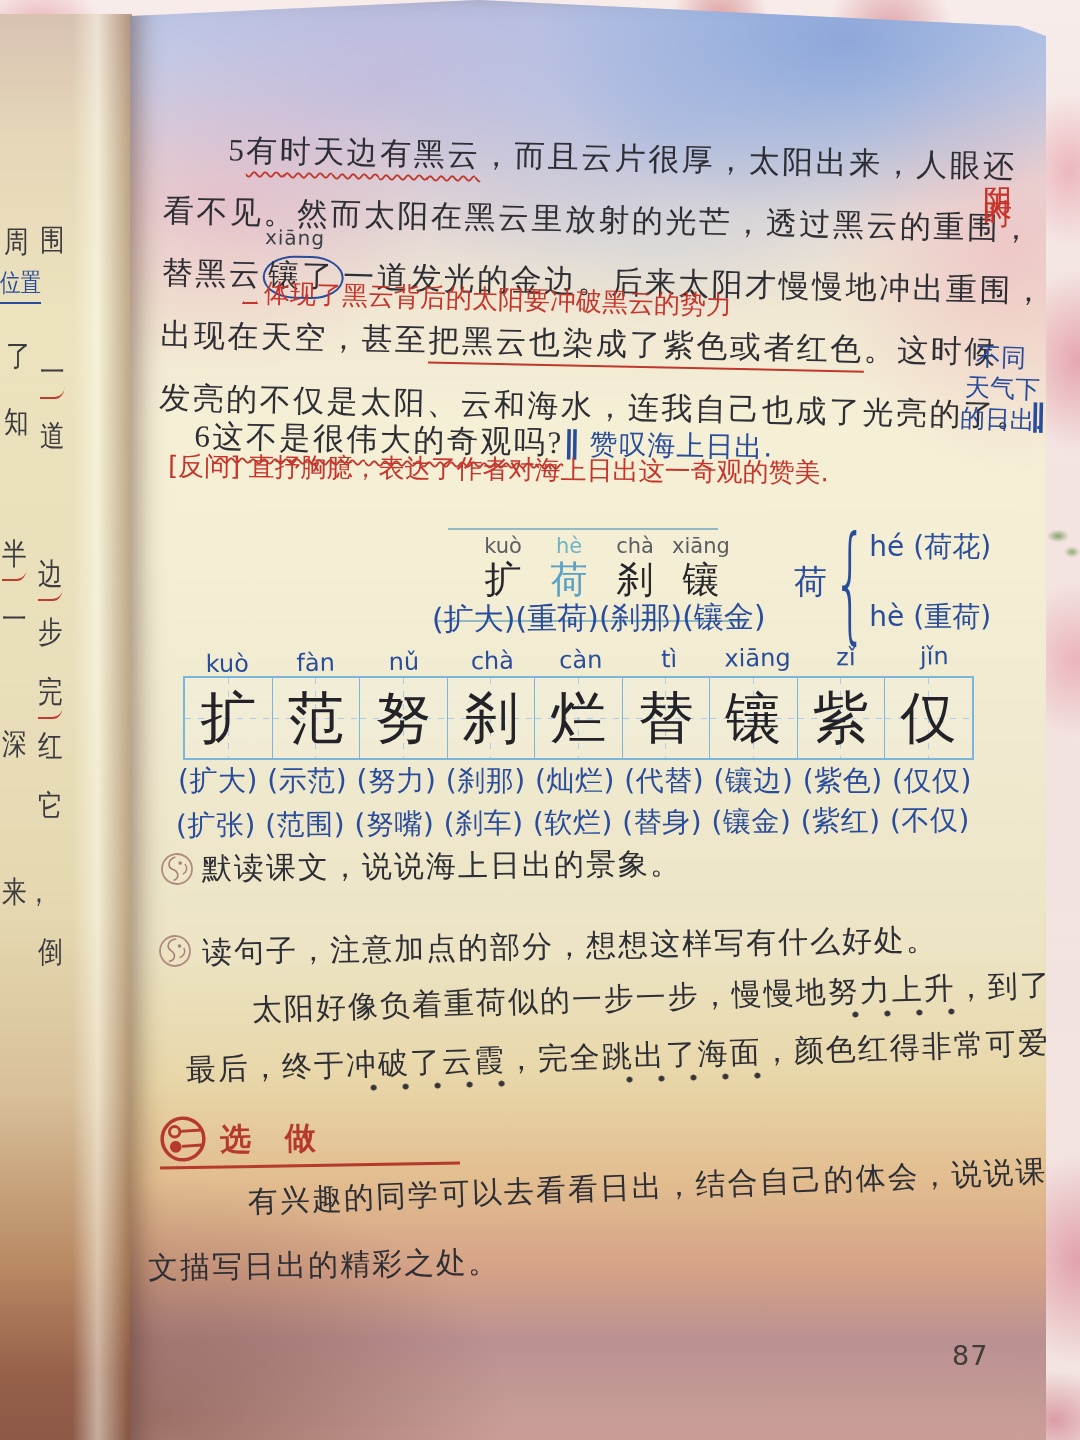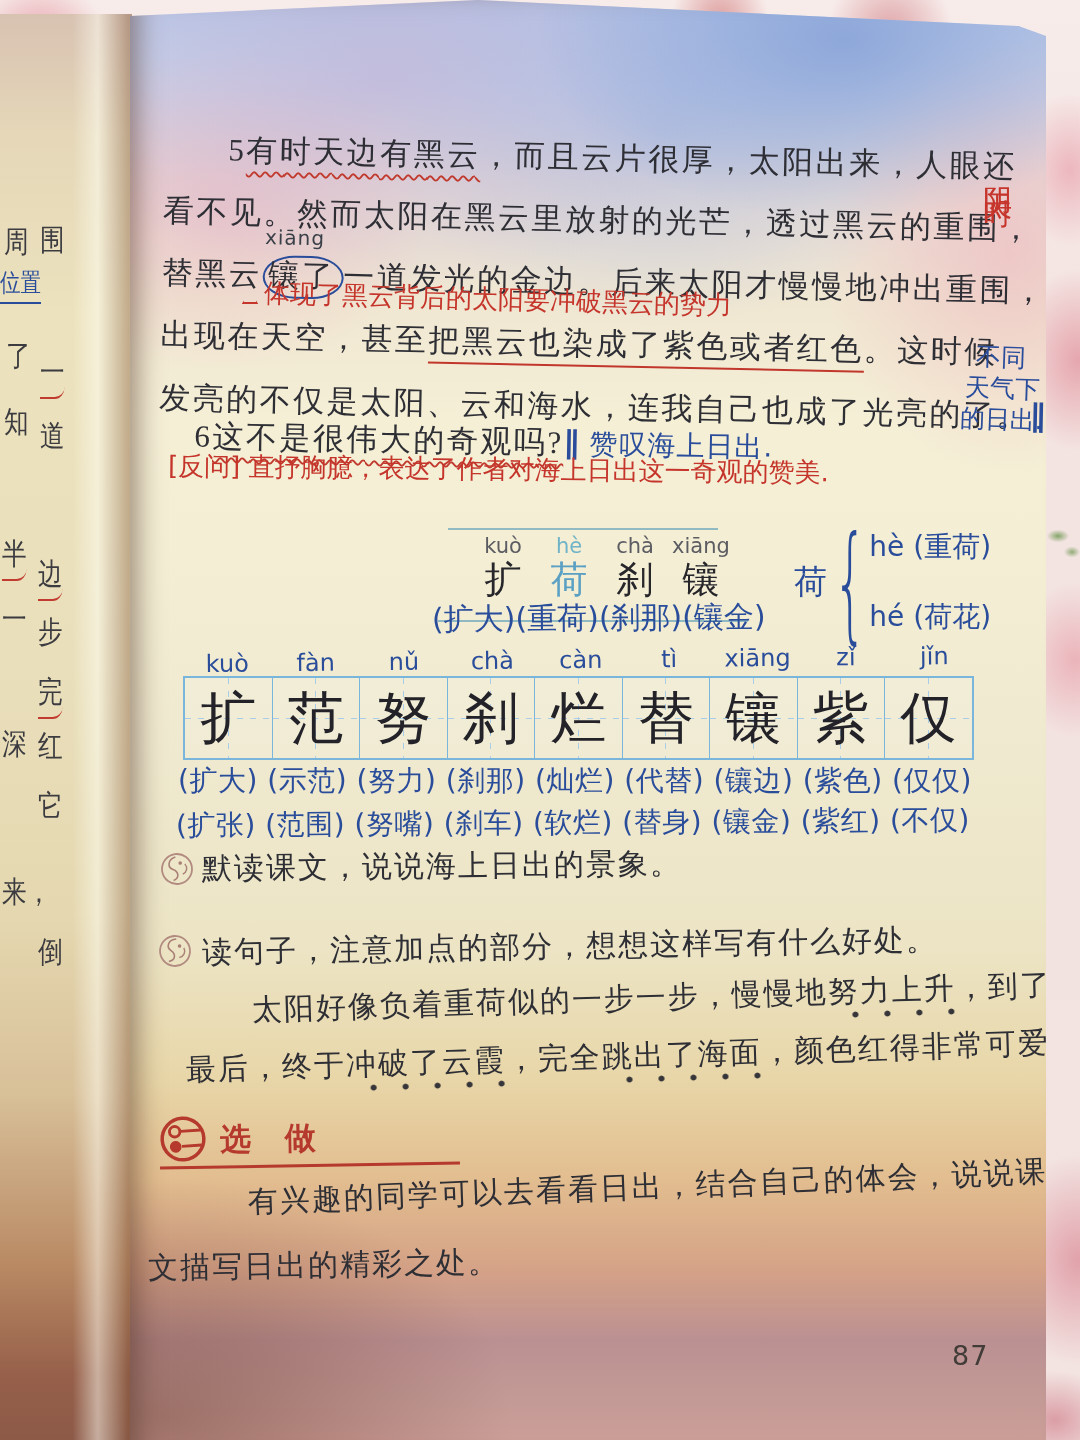--- a/index.html
+++ b/index.html
@@ -162,22 +162,22 @@
           <span class="lc">镶</span>
         </div>
     </div>
     <div class="hairline" style="left:308px;top:620px;width:310px;"></div>
     <div class="abs hw hw-blue" style="left:302px;top:598px;font-size:30px;white-space:nowrap;transform:rotate(-.5deg);">(扩大)(重荷)(刹那)(镶金)</div>
 
     <div class="poly-note" style="left:664px;top:512px;">
       <span class="pchar">荷</span>
       <span class="brace">{</span>
       <span class="readings">
+        <div>hé (荷花)</div>
         <div>hè (重荷)</div>
-        <div>hé (荷花)</div>
       </span>
     </div>
 
     <div class="pinyin-row" style="left:53px;top:646px;transform:rotate(-.6deg);">
       <span>kuò</span>
       <span>fàn</span>
       <span>nǔ</span>
       <span>chà</span>
       <span>càn</span>
       <span>tì</span>

